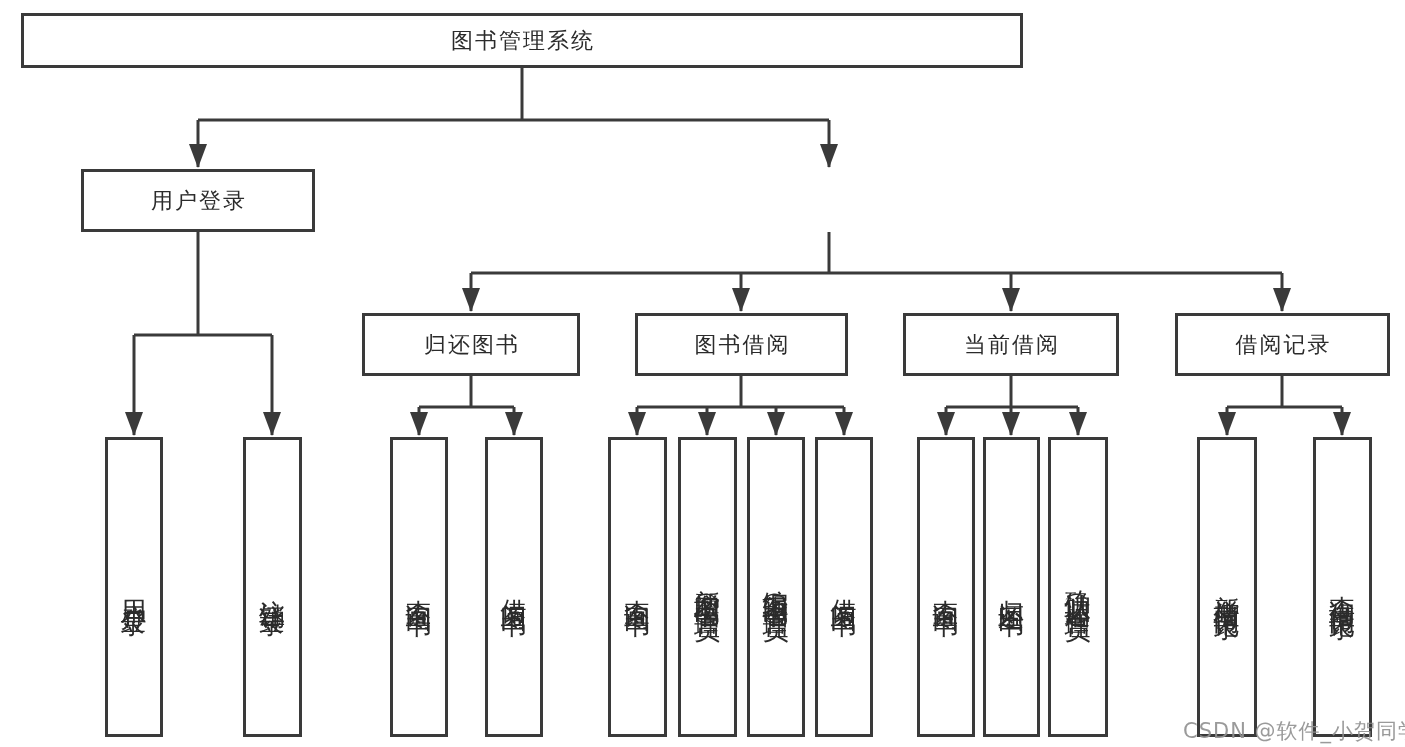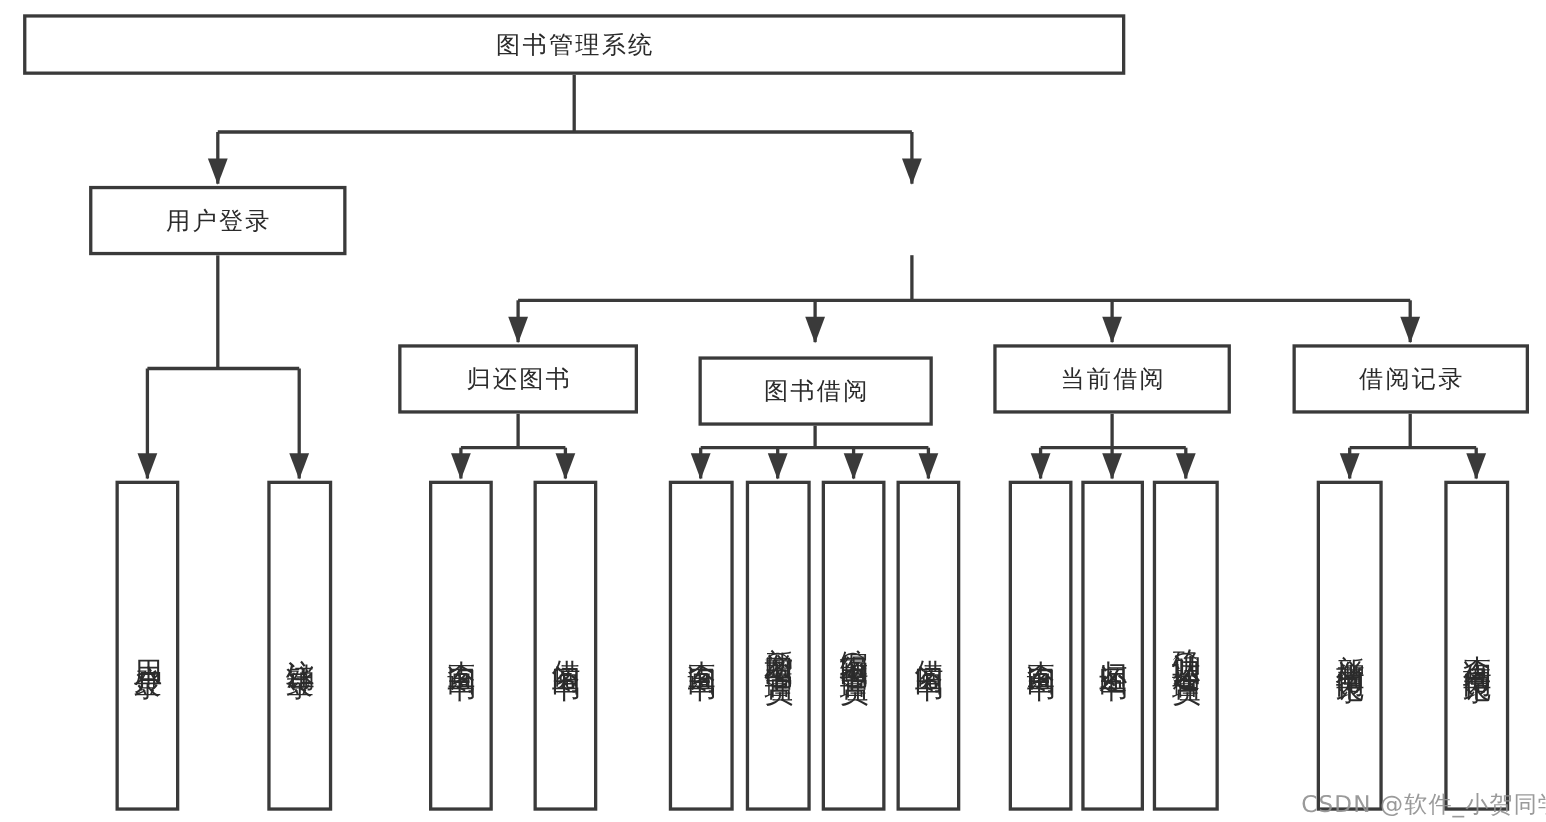--- a/index.html
+++ b/index.html
@@ -118,21 +118,21 @@
     <span>图书管理系统</span>
   </div>
 
   <div class="node h" style="left:81px; top:169px; width:234px; height:63px;">
     <span>用户登录</span>
   </div>
 
   <div class="node h" style="left:362px; top:313px; width:218px; height:63px;">
     <span>归还图书</span>
   </div>
-  <div class="node h" style="left:635px; top:324px; width:213px; height:63px;">
+  <div class="node h" style="left:635px; top:313px; width:213px; height:63px;">
     <span>图书借阅</span>
   </div>
   <div class="node h" style="left:1175px; top:313px; width:215px; height:63px;">
     <span>借阅记录</span>
   </div>
   <div class="node h" style="left:903px; top:313px; width:216px; height:63px;">
     <span>当前借阅</span>
   </div>
 
   <div class="node v" style="left:105px; top:437px; width:58px; height:300px;">

